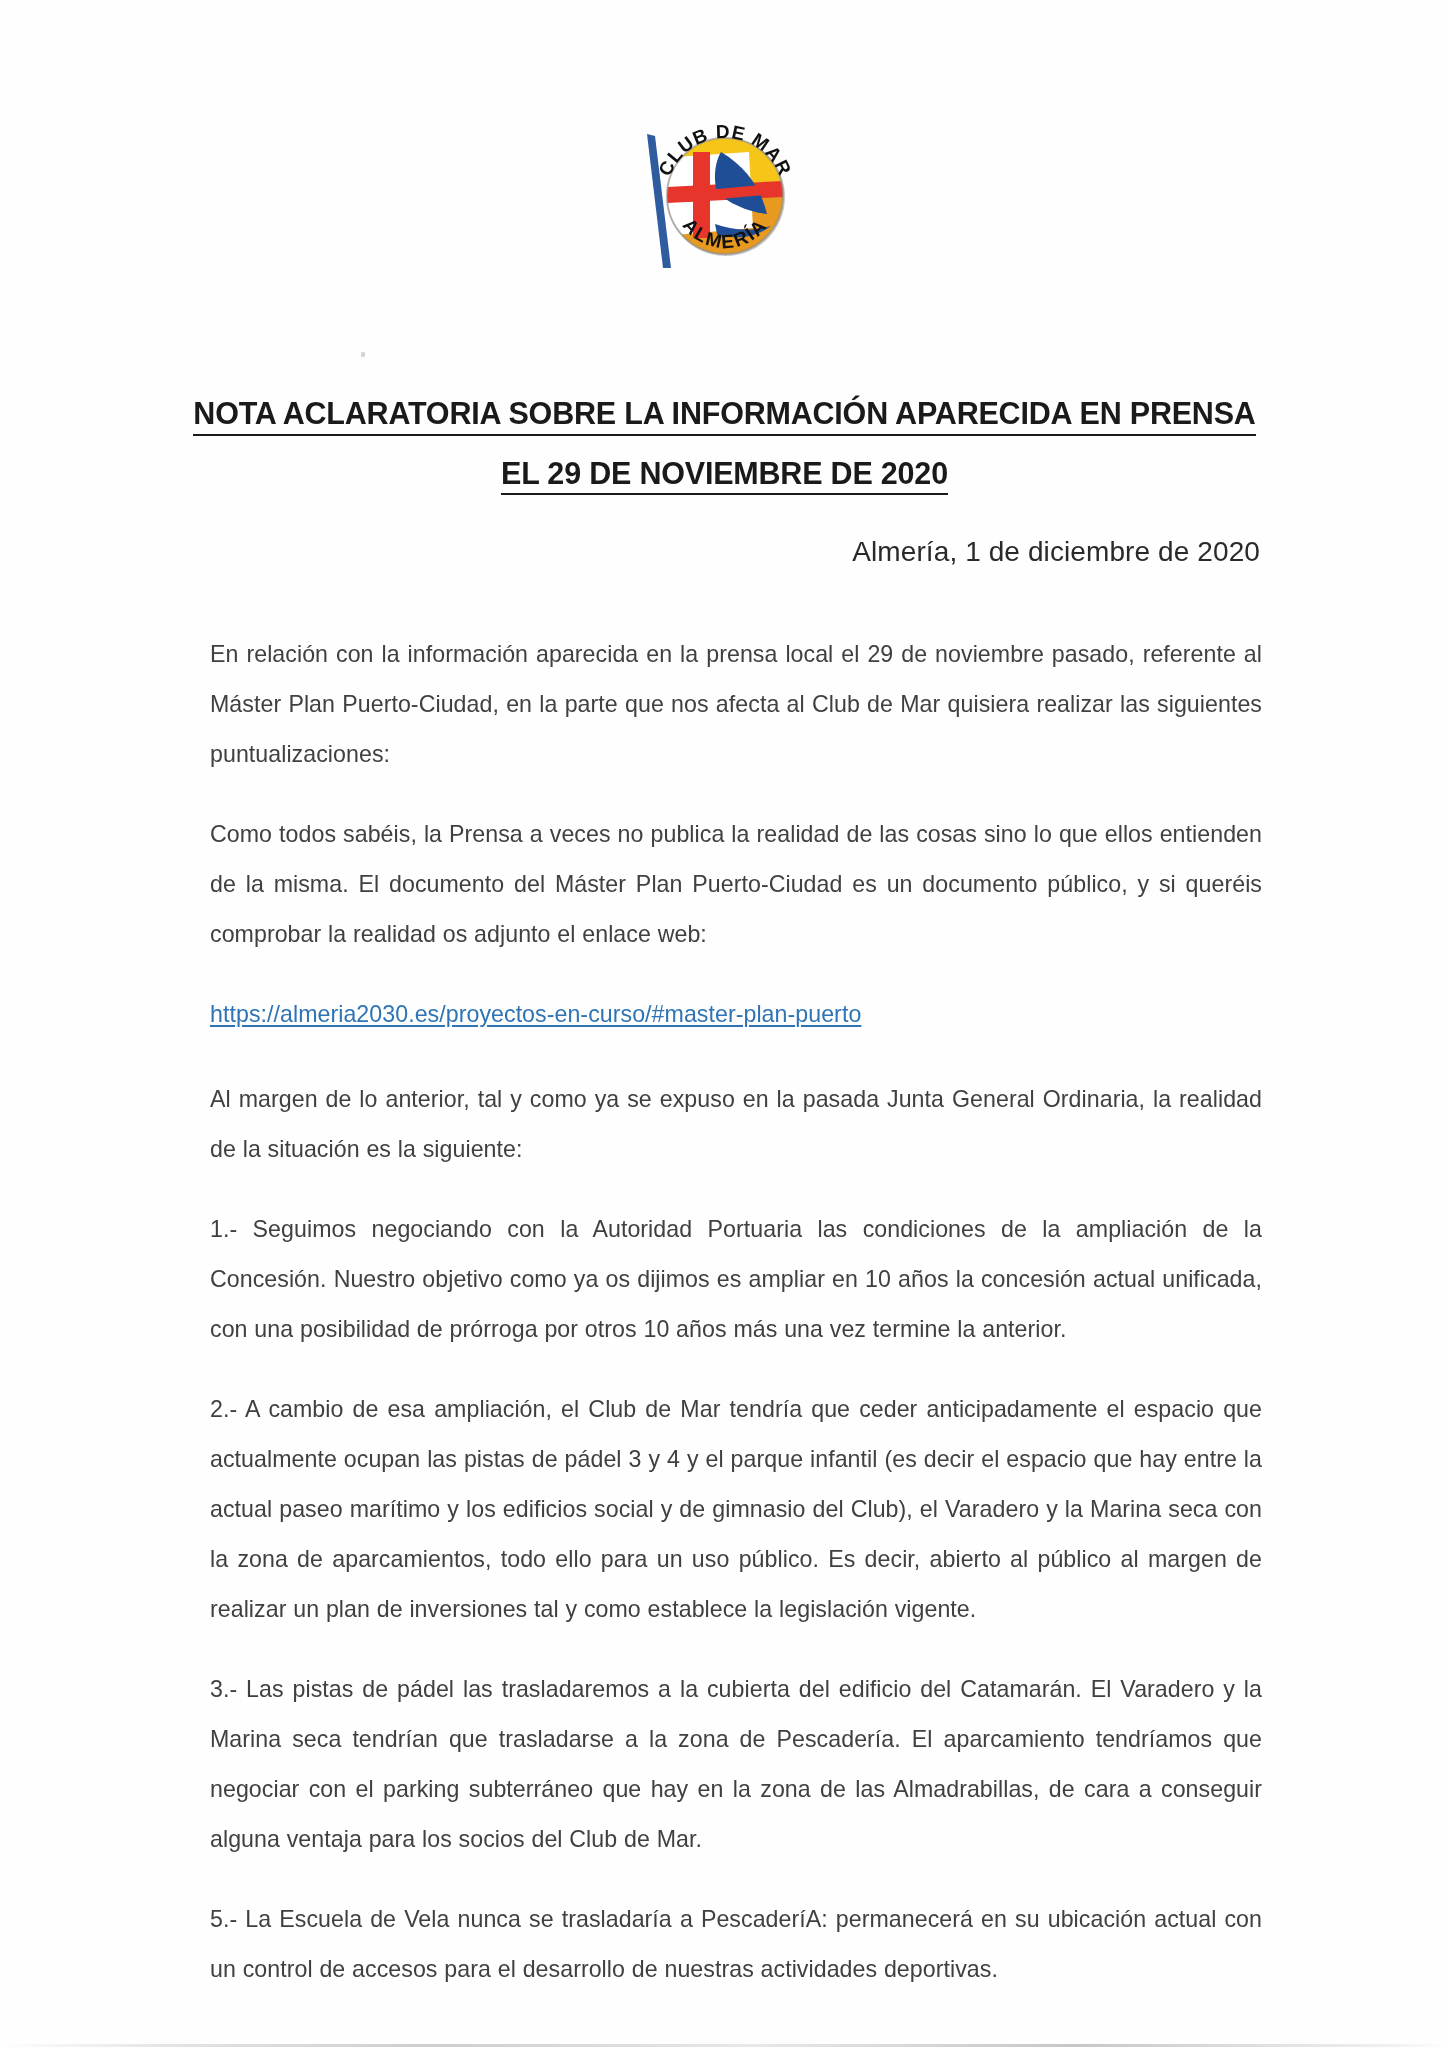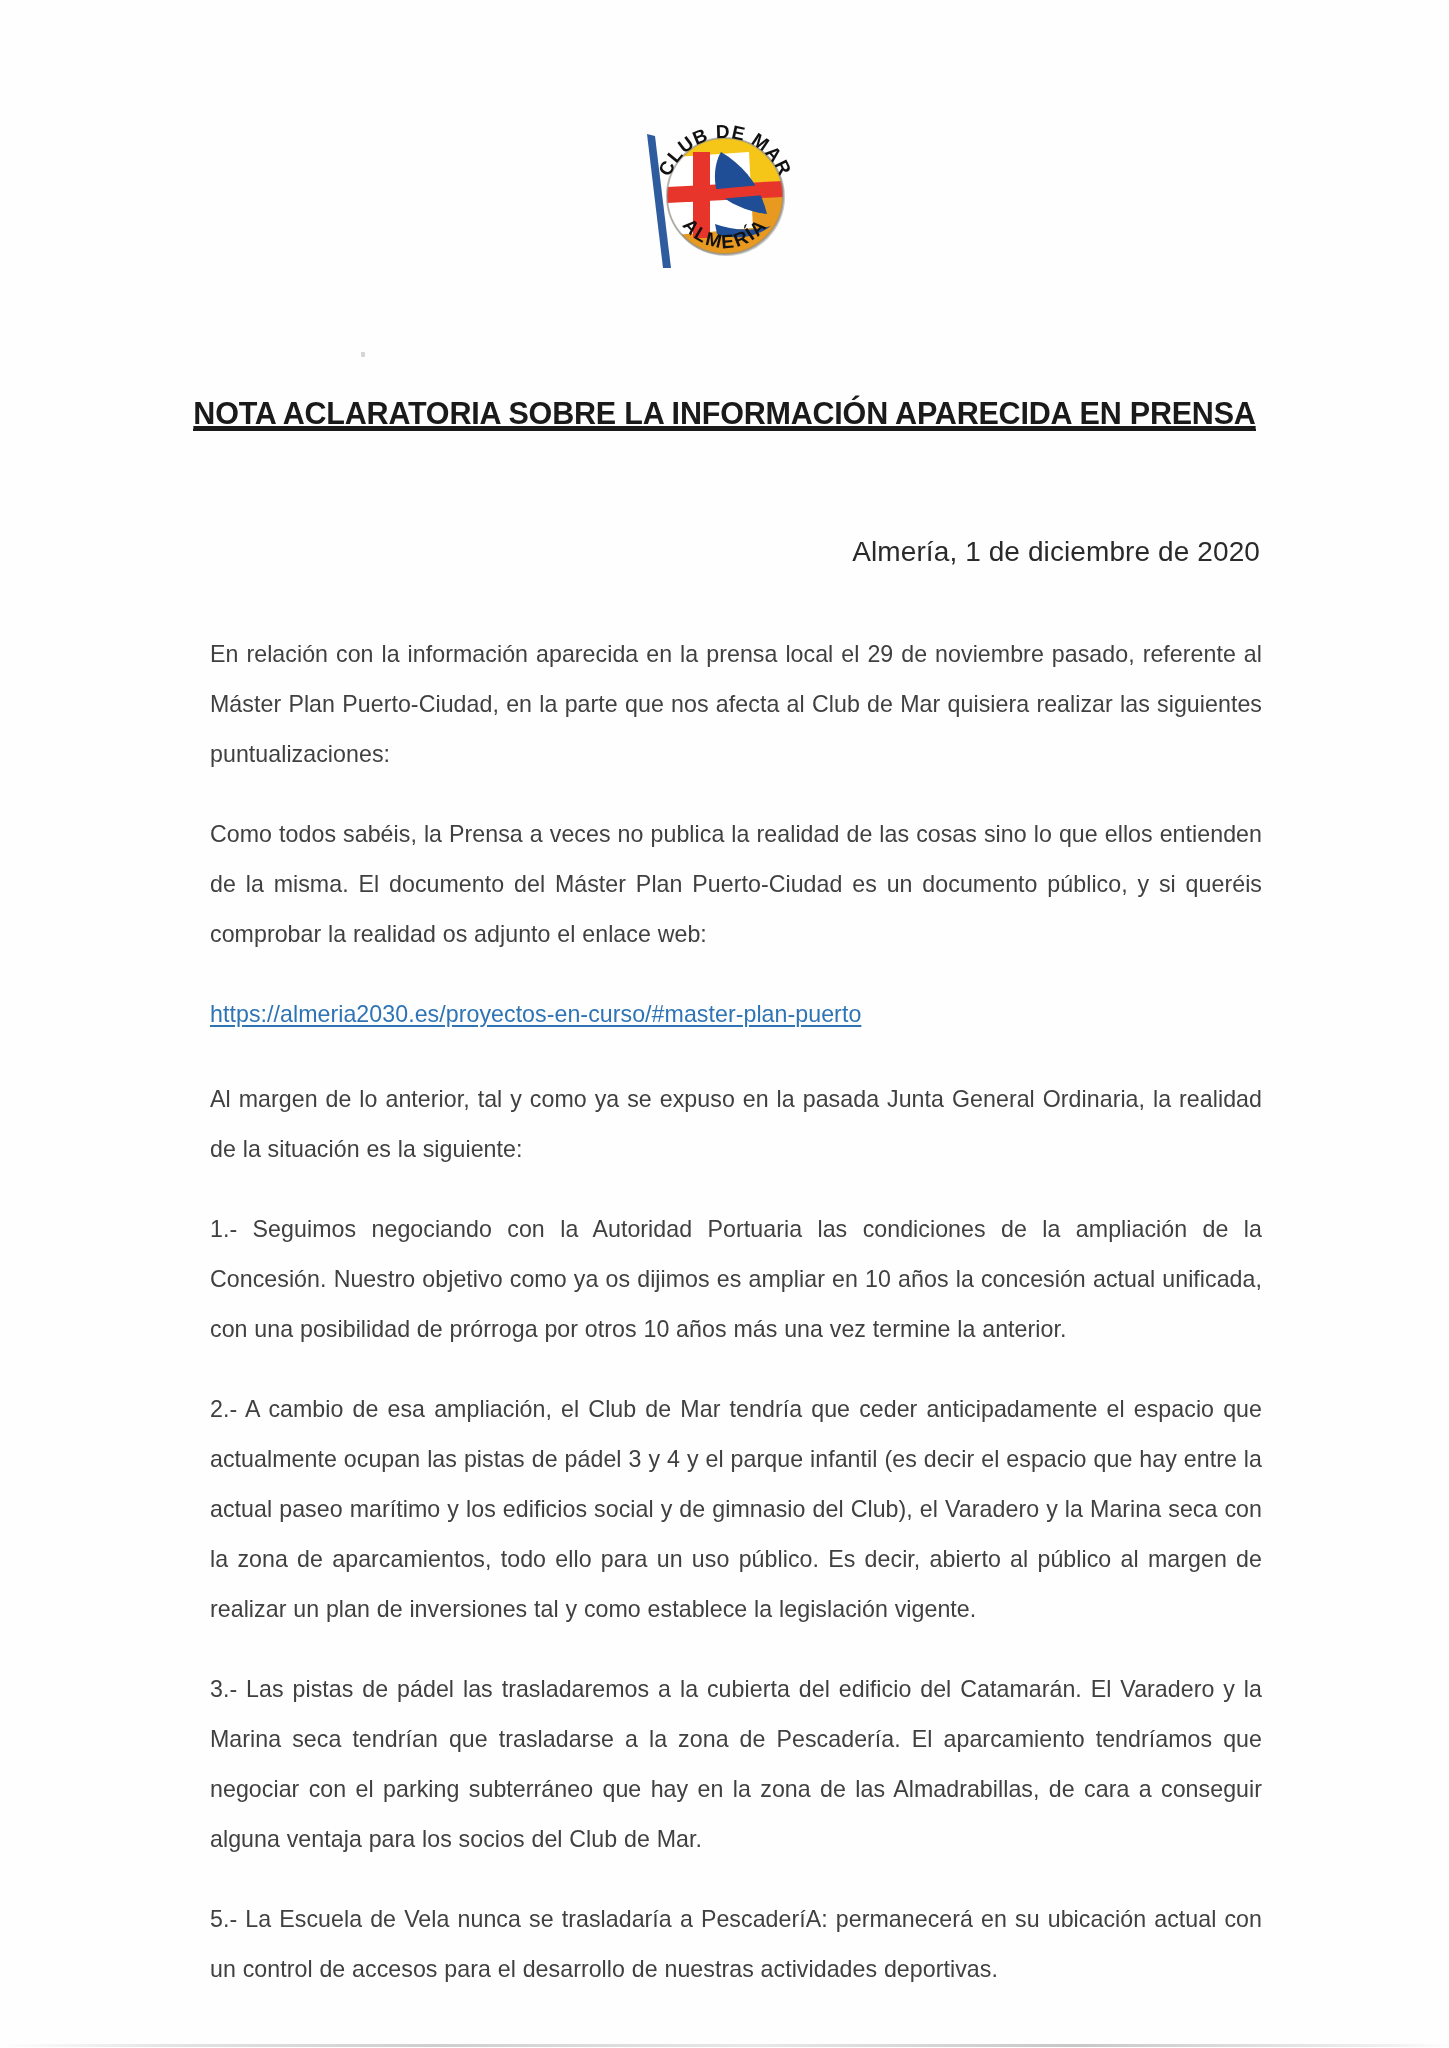--- a/index.html
+++ b/index.html
@@ -51,22 +51,22 @@
   .doc-title {
     font-size: 30.5px;
     font-weight: bold;
     letter-spacing: -0.2px;
     color: #1a1a1a;
     line-height: 1.0;
     margin: 0 0 22px 0;
   }
   .doc-title span {
     border-bottom: 2.6px solid #1a1a1a;
+    padding-bottom: 5px;
     display: inline-block;
-    text-decoration: underline;
   }
 
   
   .date-line {
     position: absolute;
     left: 210px;
     top: 536px;
     width: 1050px;
     text-align: right;
     font-size: 28px;
@@ -172,20 +172,21 @@
         </text>
         <text font-family="'Liberation Sans', sans-serif" font-size="19" font-weight="bold" fill="#111111" letter-spacing="2">
           <textPath href="#arcBot" startOffset="50%" text-anchor="middle">ALMERÍA</textPath>
         </text>
       </svg>
     </div>
   </div>
 
   <div class="title-block">
     <div class="doc-title"><span>NOTA ACLARATORIA SOBRE LA INFORMACIÓN APARECIDA EN PRENSA</span></div>
+    <div class="doc-title"><span>EL 29 DE NOVIEMBRE DE 2020</span></div>
   </div>
 
   <div class="date-line">Almería, 1 de diciembre de 2020</div>
 
   <div class="body-block">
     <p class="para">En relación con la información aparecida en la prensa local el 29 de noviembre pasado, referente al Máster Plan Puerto-Ciudad, en la parte que nos afecta al Club de Mar quisiera realizar las siguientes puntualizaciones:</p>
     <p class="para">Como todos sabéis, la Prensa a veces no publica la realidad de las cosas sino lo que ellos entienden de la misma. El documento del Máster Plan Puerto-Ciudad es un documento público, y si queréis comprobar la realidad os adjunto el enlace web:</p>
     <p class="link-para">
       <a class="weblink" href="#">https://almeria2030.es/proyectos-en-curso/#master-plan-puerto</a>
     </p>

